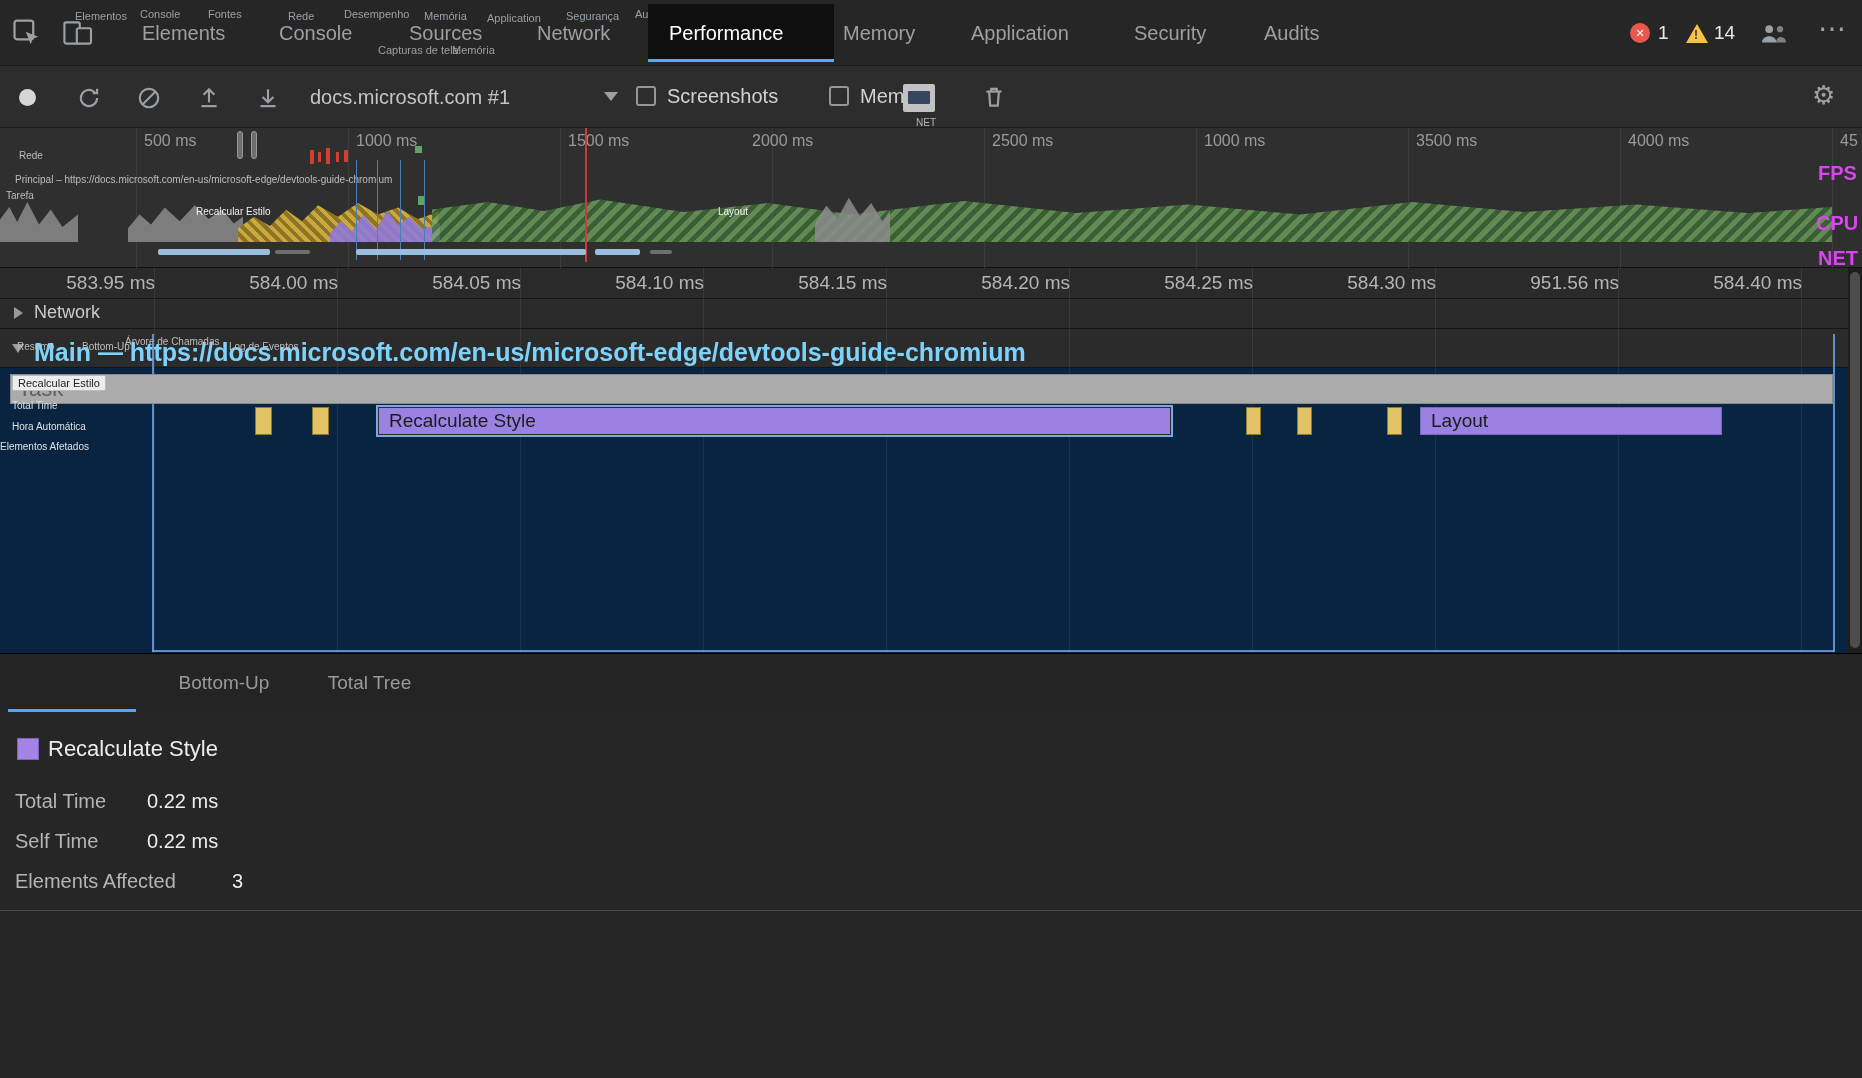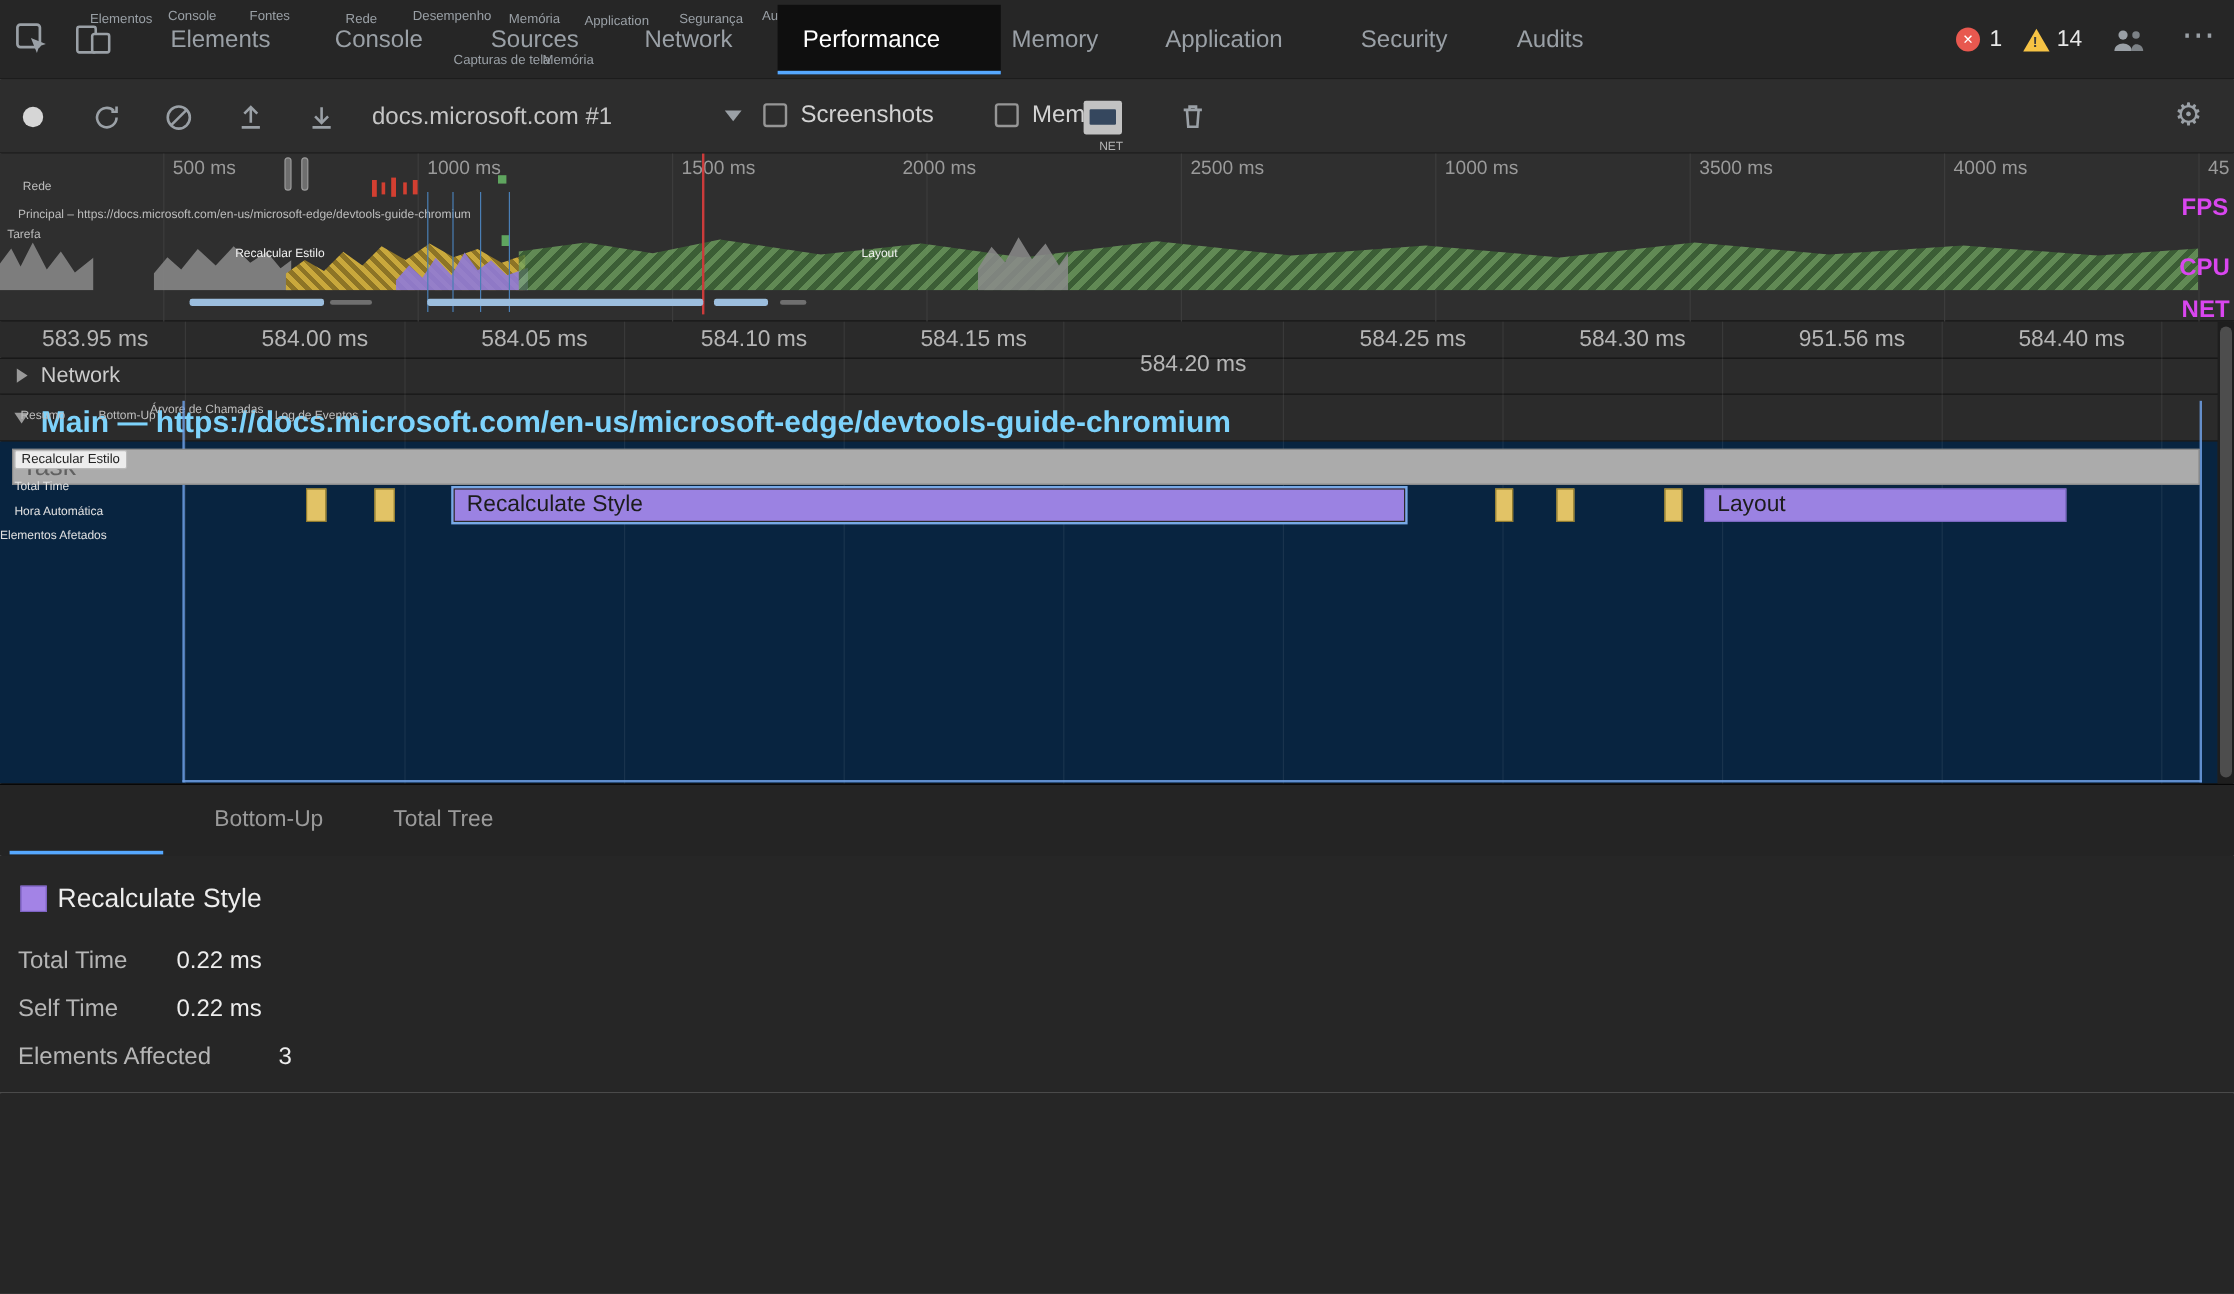--- a/index.html
+++ b/index.html
@@ -26,21 +26,21 @@
   .tiny { position:absolute; font-size:10px; color:#bdbdbd; white-space:nowrap; }
   .handle { position:absolute; top:131px; width:6px; height:28px; background:#6e6e6e; border:1px solid #9a9a9a; border-radius:3px; }
   .redmark { position:absolute; background:#d23f31; }
   .greenmark { position:absolute; background:#5fa55f; }
   .blueline { position:absolute; width:1px; background:#4a7fb5; }
   .wave-gray { position:absolute; background:#8b8b8b; opacity:.85; }
   .minibar-b { position:absolute; height:6px; background:#9cbede; border-radius:2px; }
   .minibar-g { position:absolute; height:4px; background:#6f6f6f; border-radius:2px; }
   .ov-right { position:absolute; font-size:20px; font-weight:bold; color:#d946ef; }
   
-  .ruler-tick { position:absolute; top:272px; width:120px; text-align:left; font-size:19px; color:#b5b5b5; }
+  .ruler-tick { position:absolute; top:272px; width:120px; text-align:right; font-size:19px; color:#b5b5b5; }
   .gridline { position:absolute; top:268px; height:385px; width:1px; background:rgba(255,255,255,0.07); }
   .tri-right { width:0; height:0; border-left:9px solid #9a9a9a; border-top:6px solid transparent; border-bottom:6px solid transparent; }
   .tri-down { width:0; height:0; border-top:9px solid #9a9a9a; border-left:6px solid transparent; border-right:6px solid transparent; }
   .ev-y { position:absolute; top:407px; height:28px; background:#e2c366; border:1px solid #8f7a2e; }
   .ev-p { position:absolute; top:407px; height:28px; background:#9b82e2; font-size:19px; color:#1c1c1c; line-height:26px; padding-left:10px; white-space:nowrap; overflow:hidden; }
   .selline { position:absolute; background:rgba(110,160,230,0.85); }
   
   .btab { position:absolute; top:653px; height:60px; line-height:60px; text-align:center; font-size:19px; color:#9a9a9a; cursor:default; }
   .btab.sel { background:#383838; color:#f0f0f0; }
   
@@ -221,21 +221,21 @@
 
   <span class="ov-right" style="left:1818px;top:162px;">FPS</span>
   <span class="ov-right" style="left:1816px;top:212px;">CPU</span>
   <span class="ov-right" style="left:1818px;top:247px;">NET</span>
 
   <span class="ruler-tick" style="left:35px;">583.95 ms</span>
   <span class="ruler-tick" style="left:218px;">584.00 ms</span>
   <span class="ruler-tick" style="left:401px;">584.05 ms</span>
   <span class="ruler-tick" style="left:584px;">584.10 ms</span>
   <span class="ruler-tick" style="left:767px;">584.15 ms</span>
-  <span class="ruler-tick" style="left:950px;margin-top:21px;">584.20 ms</span>
+  <span class="ruler-tick" style="left:950px;">584.20 ms</span>
   <span class="ruler-tick" style="left:1133px;">584.25 ms</span>
   <span class="ruler-tick" style="left:1316px;">584.30 ms</span>
   <span class="ruler-tick" style="left:1499px;">951.56 ms</span>
   <span class="ruler-tick" style="left:1682px;">584.40 ms</span>
 
   <div class="gridline" style="left:154px;"></div>
   <div class="gridline" style="left:337px;"></div>
   <div class="gridline" style="left:520px;"></div>
   <div class="gridline" style="left:703px;"></div>
   <div class="gridline" style="left:886px;"></div>

